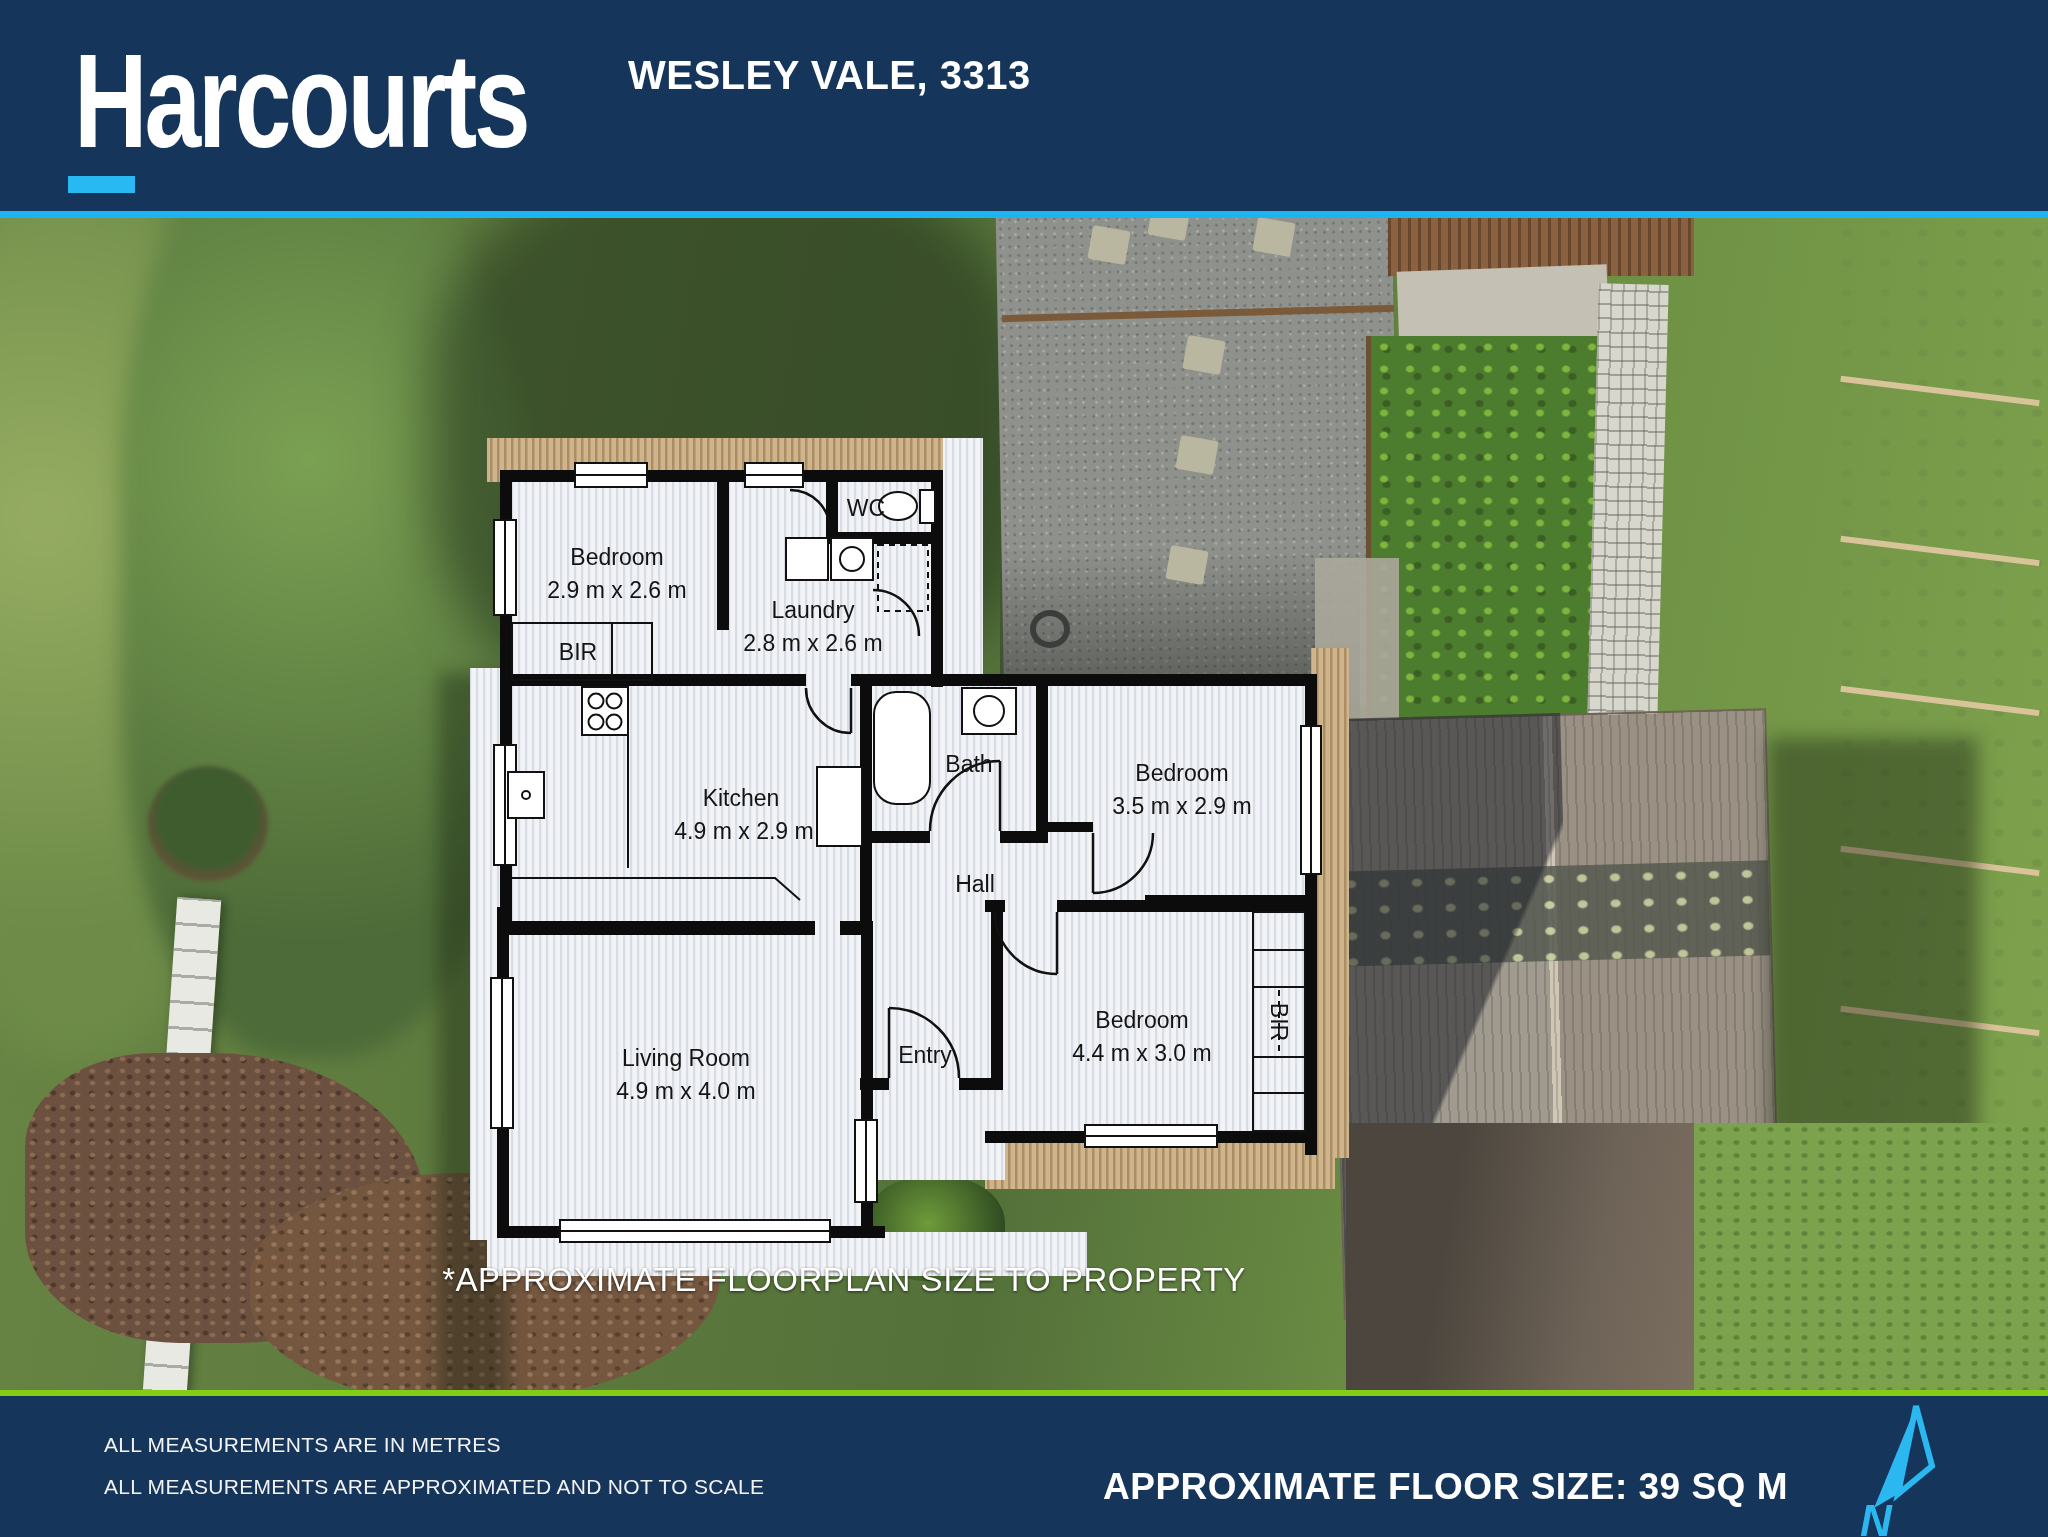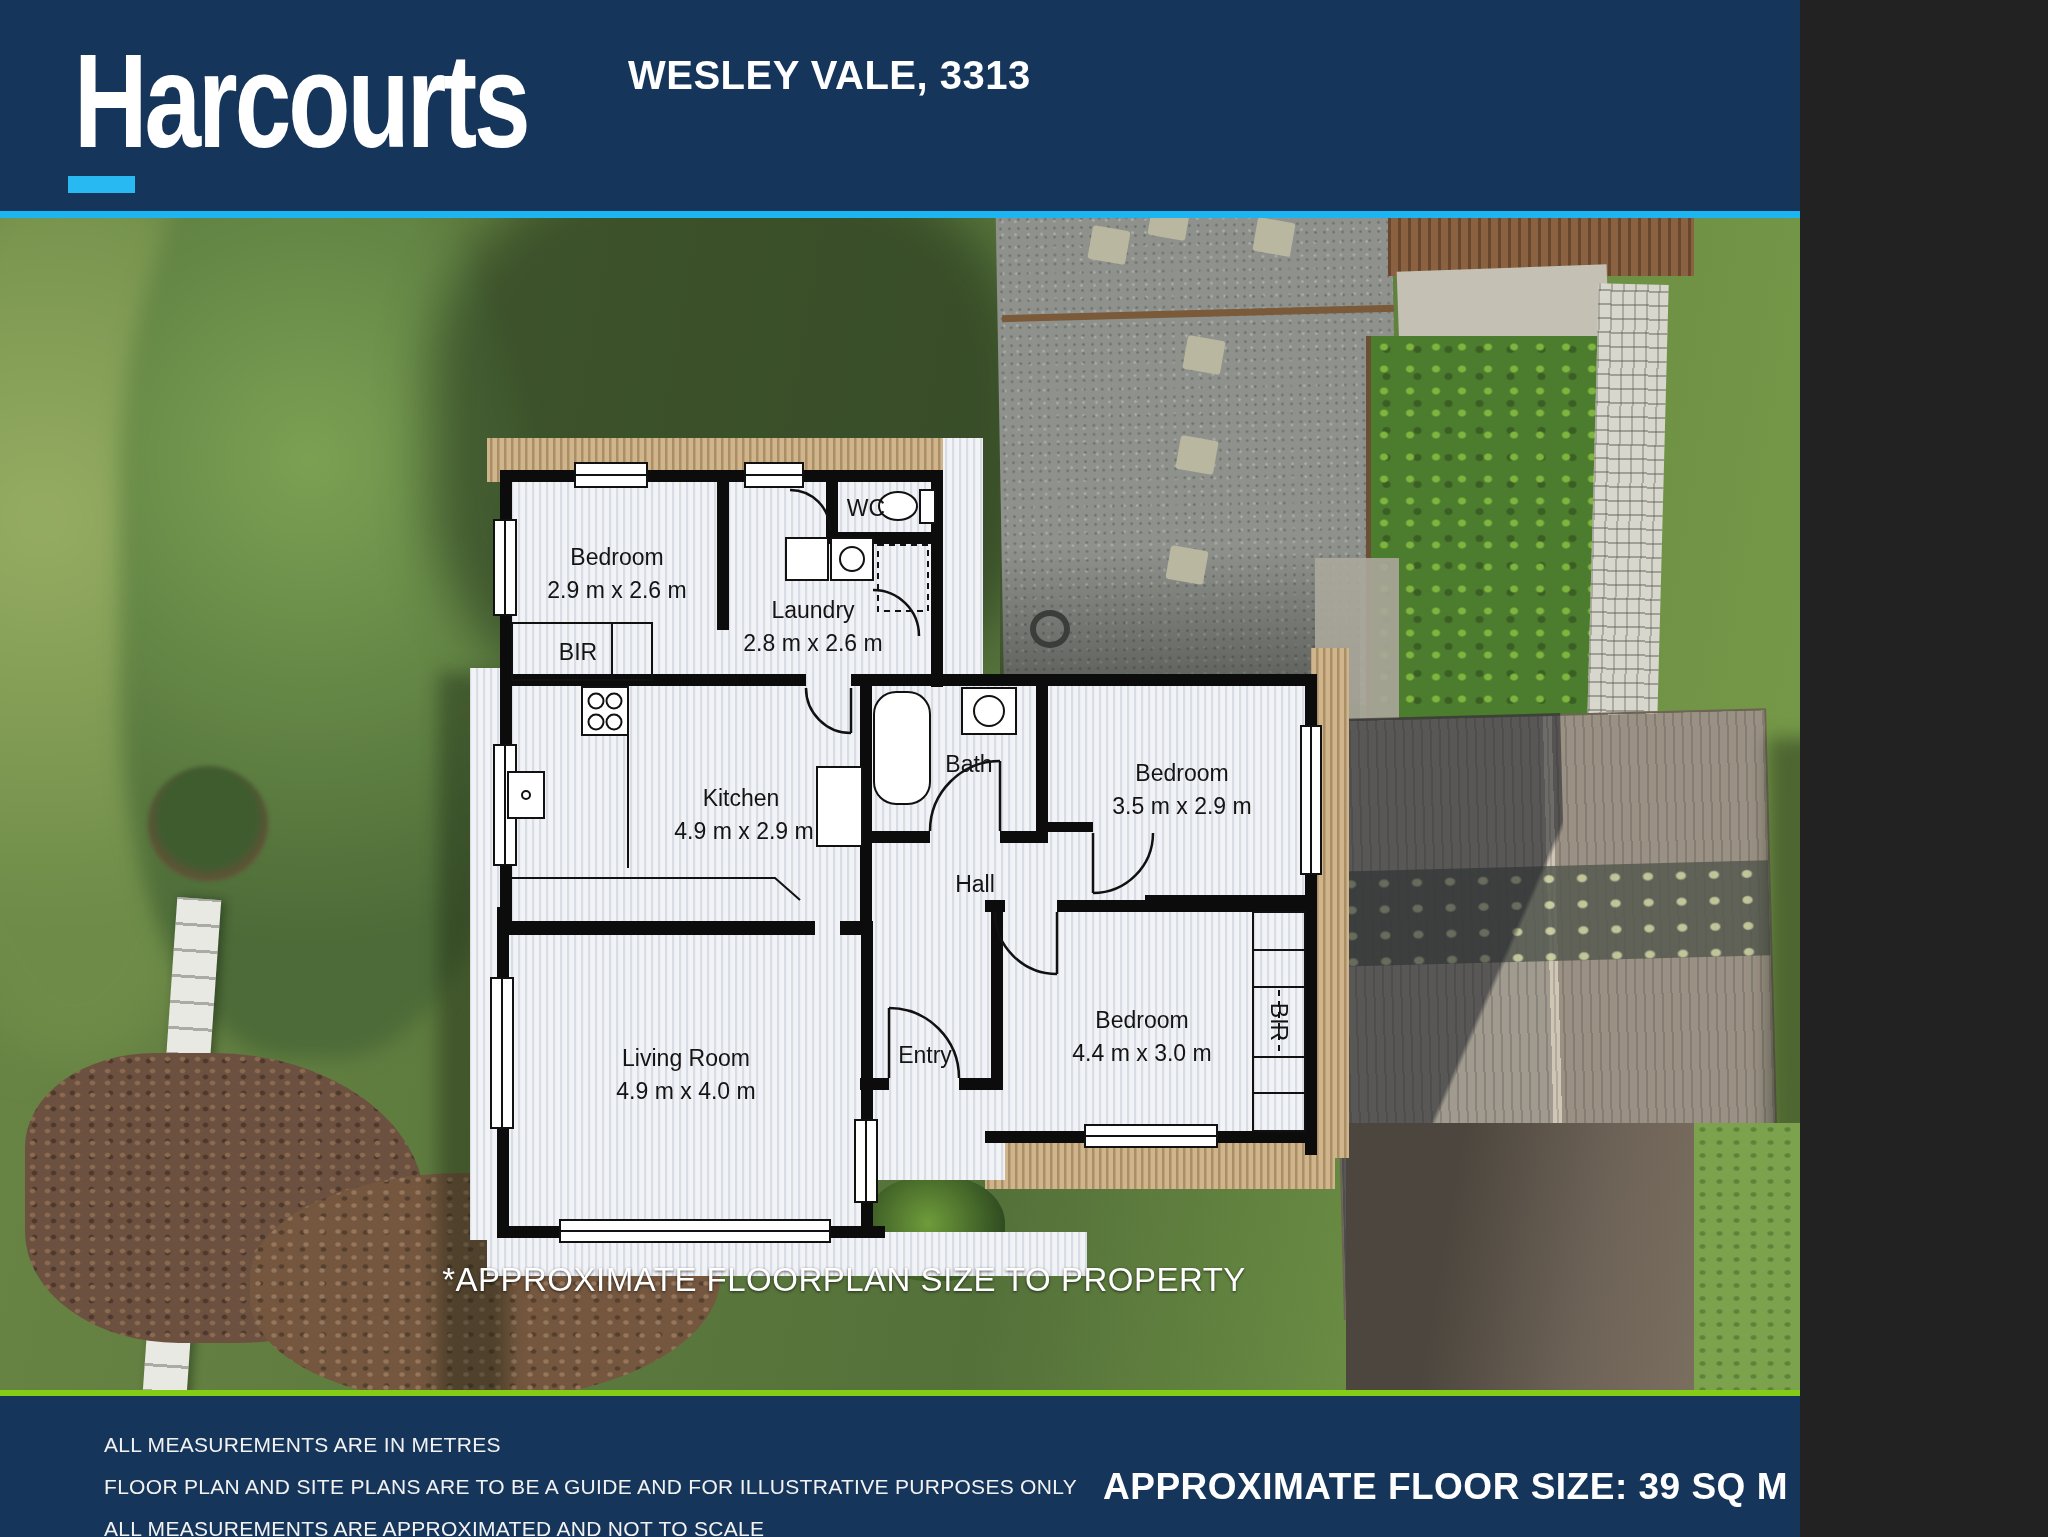--- a/index.html
+++ b/index.html
@@ -1,16 +1,16 @@
 <!DOCTYPE html>
 <html><head>
 <meta charset="utf-8">
 <style>
   html,body{margin:0;padding:0;background:#222;}
-  .page{position:relative;width:1800px;height:1537px;overflow:hidden;
+  .page{position:relative;width:2048px;height:1537px;overflow:hidden;
         font-family:"Liberation Sans",sans-serif;background:#5d7a3e;}
 
   
   .header{position:absolute;left:0;top:0;width:2048px;height:211px;
           background:#16355a;border-bottom:7px solid #1db4f2;z-index:30;}
   .brand{position:absolute;left:74px;top:34px;color:#fff;font-weight:bold;
          font-size:134px;letter-spacing:-4px;transform:scaleX(.76);transform-origin:left top;
          line-height:1;white-space:nowrap;}
   .brand-tick{position:absolute;left:68px;top:176px;width:67px;height:17px;background:#29b9f2;}
   .addr{position:absolute;left:628px;top:52px;color:#fff;font-weight:bold;
@@ -294,21 +294,20 @@
         <text class="rm" x="1142" y="1028">Bedroom</text>
         <text class="rm" x="1142" y="1061">4.4 m x 3.0 m</text>
         <text class="rm" x="1279" y="1030" transform="rotate(90 1279 1022)">BIR</text>
       </g>
     </svg>
   </div>
 
   <div class="footer">
     <div class="disclaimers">
       <div>ALL MEASUREMENTS ARE IN METRES</div>
-      <div>FLOOR PLAN AND SITE PLANS ARE TO BE A GUIDE AND FOR ILLUSTRATIVE PURPOSES ONLY</div>
       <div>ALL MEASUREMENTS ARE APPROXIMATED AND NOT TO SCALE</div>
     </div>
     <div class="floorsize">APPROXIMATE FLOOR SIZE: 39 SQ M</div>
     <svg class="north" viewBox="0 0 130 142">
       <path d="M78,8 L36,110 L60,96 Z" fill="#2bb7f0"></path>
       <path d="M78,8 L94,68 L60,96 Z" fill="none" stroke="#2bb7f0" stroke-width="6"></path>
       <text x="22" y="138" font-family="Liberation Sans, sans-serif" font-size="44" font-weight="bold" font-style="italic" fill="#2bb7f0">N</text>
     </svg>
   </div>
 

